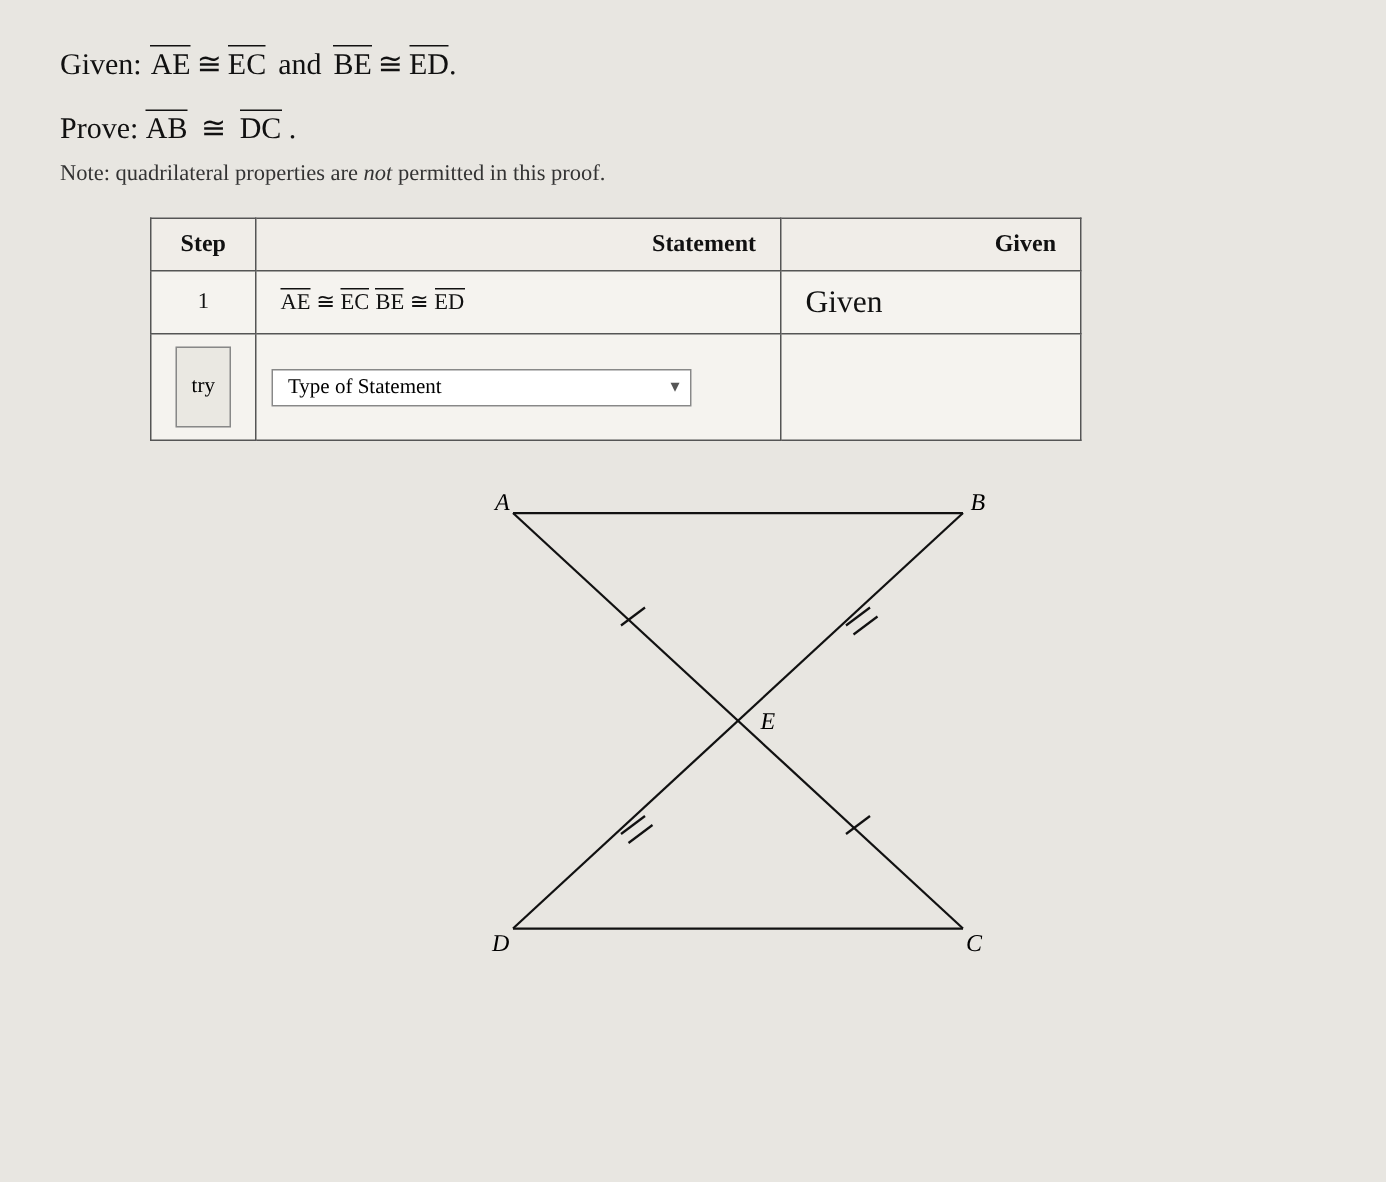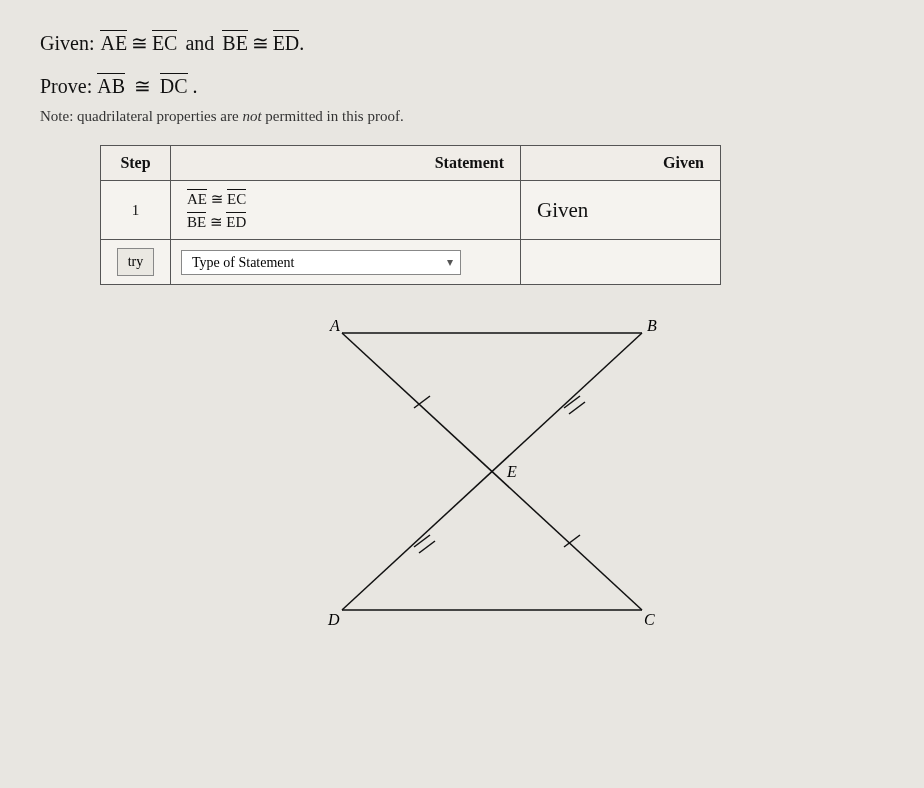--- a/index.html
+++ b/index.html
@@ -80,37 +80,36 @@
       min-width: 350px;
     }
 
     .reason-cell {
       min-width: 200px;
       font-size: 21px;
     }
 
     .statement-lines {
       display: flex;
-      flex-direction: column;
       gap: 4px;
     }
 
     .statement-row {
       font-size: 15px;
     }
 
     
     .try-row td {
       padding: 8px 10px;
     }
 
     .try-btn {
       border: 1px solid #888;
       background: #eae8e2;
-      padding: 5px 10px;
+      padding: 18px 10px;
       font-size: 14px;
       cursor: pointer;
       font-family: Georgia, serif;
     }
 
     .type-dropdown {
       border: 1px solid #888;
       background: #fff;
       padding: 4px 18px 4px 10px;
       font-size: 14px;

